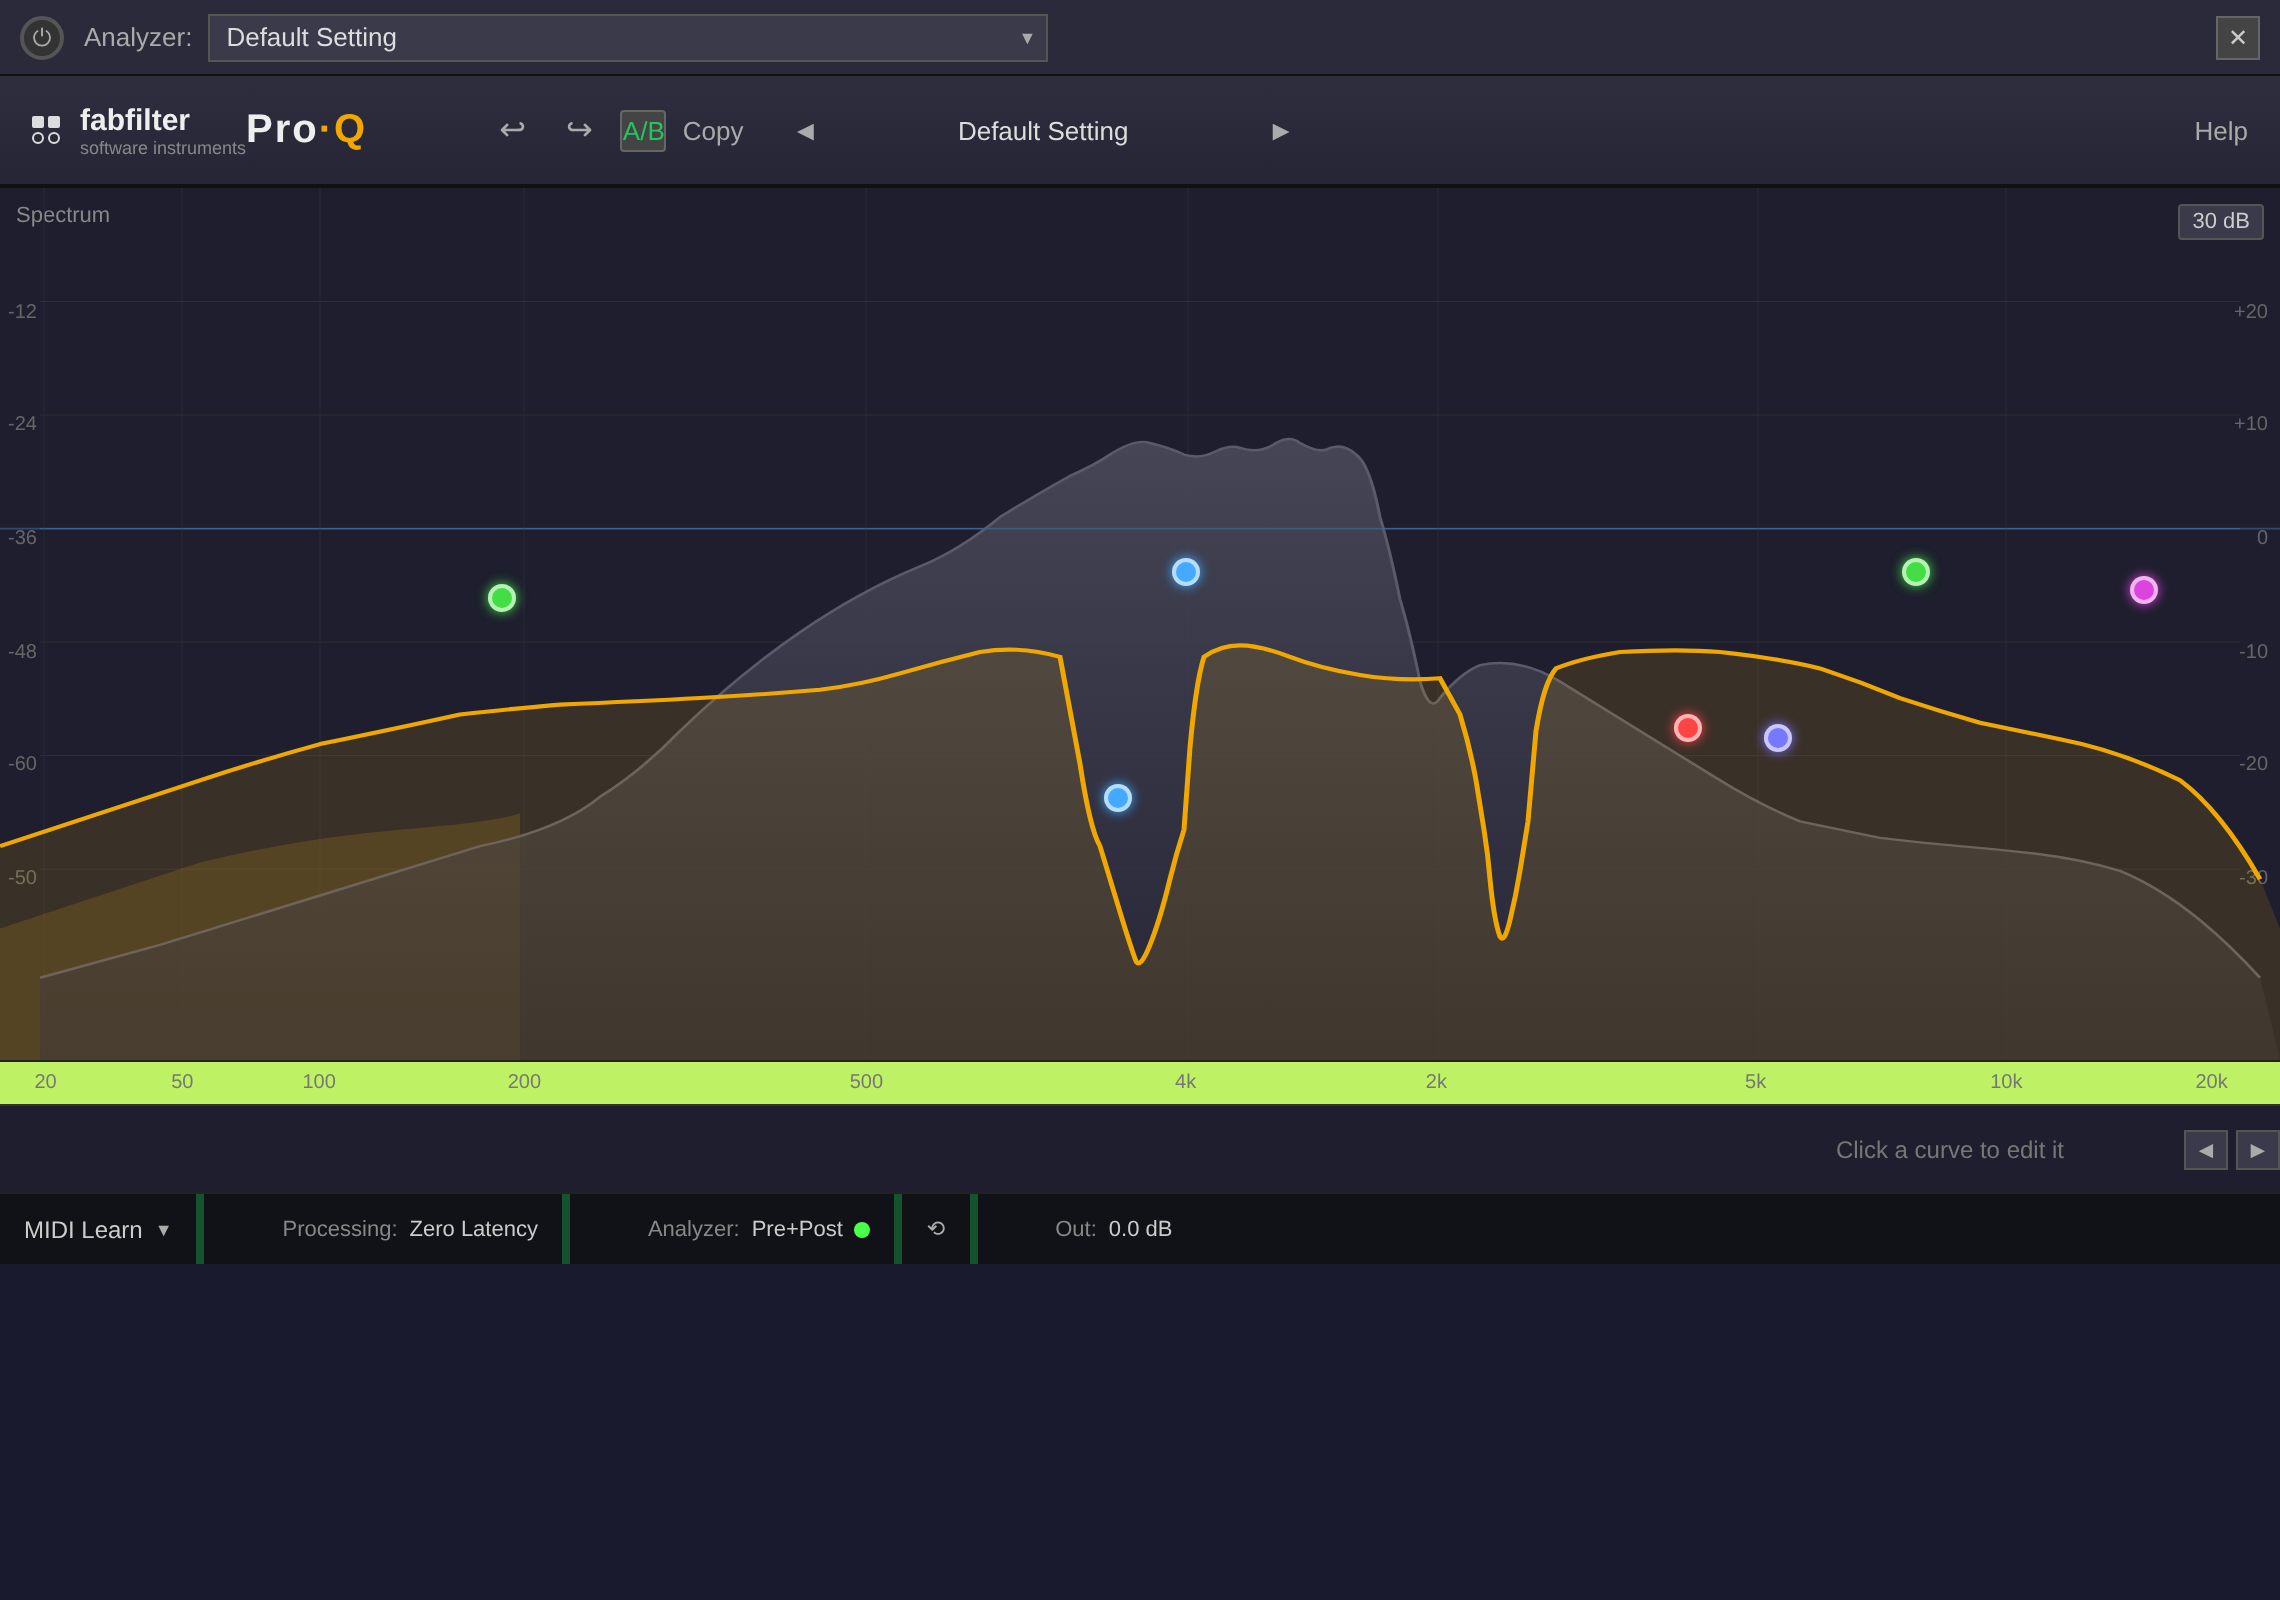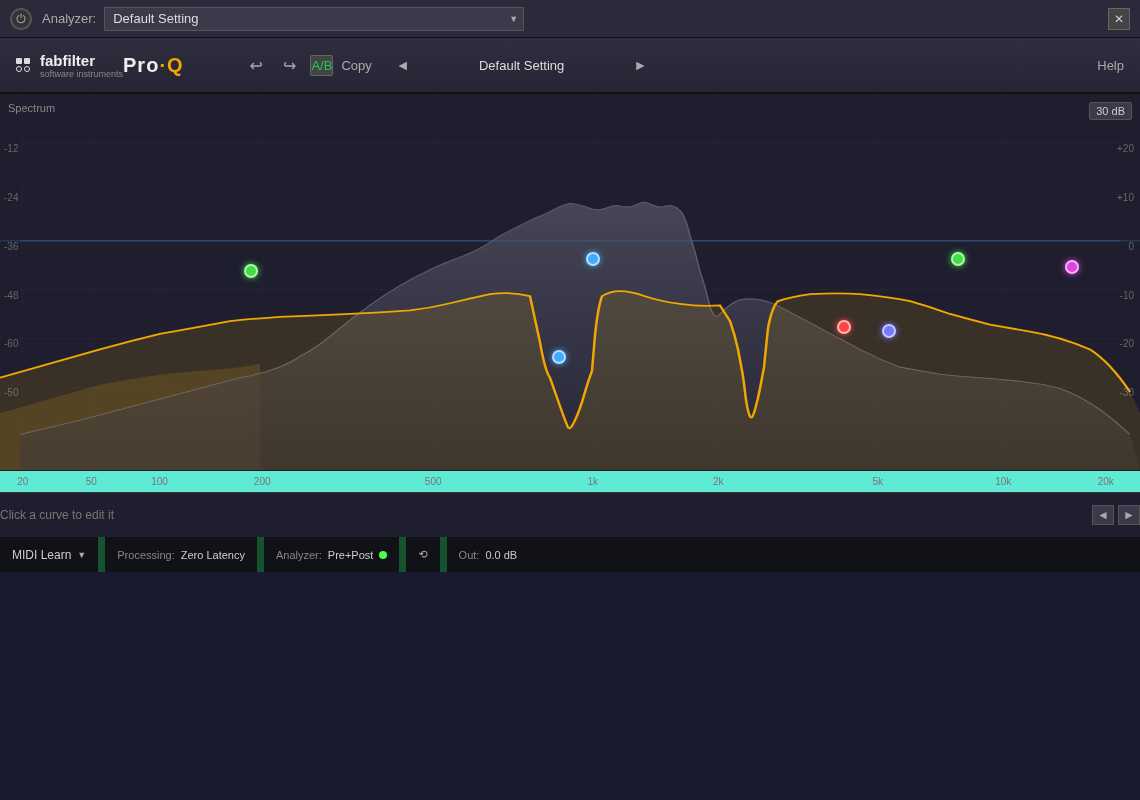--- a/index.html
+++ b/index.html
@@ -183,21 +183,21 @@
       background: none;
       border: none;
       color: #aaa;
       font-size: 13px;
       cursor: pointer;
     }
 
     
     #eq-display {
       position: relative;
-      height: 376px;
+      height: 436px;
       background: #1e1e2e;
       overflow: hidden;
     }
 
     
     #spectrum-label {
       position: absolute;
       top: 8px;
       left: 8px;
       color: #888;
@@ -273,21 +273,21 @@
       transform: translateX(-50%);
     }
 
     
     #status-bar {
       height: 44px;
       background: #1e1e2e;
       border-top: 1px solid #333;
       display: flex;
       align-items: center;
-      justify-content: space-between;
+      justify-content: flex-end;
       gap: 60px;
     }
     .status-text {
       color: #777;
       font-size: 12px;
     }
     #status-nav {
       display: flex;
       gap: 4px;
     }
@@ -309,28 +309,29 @@
       align-items: center;
       padding: 0 12px;
       gap: 0;
       border-top: 1px solid #222;
     }
     .bottom-item {
       display: flex;
       align-items: center;
       gap: 6px;
       padding: 0 12px;
-      border-right: 7px solid #14532d;
+      border-right: 4px solid #14532d;
       height: 100%;
     }
     .bottom-item:first-child { padding-left: 0; }
     .bottom-item:last-child { border-right: none; }
     .bottom-label {
       color: #888;
       font-size: 11px;
+      margin-left: 27px;
     }
     .bottom-value {
       color: #ccc;
       font-size: 11px;
     }
     #midi-btn {
       background: none;
       border: none;
       color: #ccc;
       font-size: 12px;
@@ -623,27 +624,27 @@
 
   <div class="eq-node" style="left:22%;top:47%;background:#44dd44;box-shadow:0 0 6px #44dd44;"></div>
   <div class="eq-node" style="left:52%;top:44%;background:#44aaff;box-shadow:0 0 6px #44aaff;"></div>
   <div class="eq-node" style="left:49%;top:70%;background:#44aaff;box-shadow:0 0 6px #44aaff;"></div>
   <div class="eq-node" style="left:74%;top:62%;background:#ff4444;box-shadow:0 0 6px #ff4444;"></div>
   <div class="eq-node" style="left:78%;top:63%;background:#7777ff;box-shadow:0 0 6px #7777ff;"></div>
   <div class="eq-node" style="left:84%;top:44%;background:#44dd44;box-shadow:0 0 6px #44dd44;"></div>
   <div class="eq-node" style="left:94%;top:46%;background:#dd44dd;box-shadow:0 0 6px #dd44dd;"></div>
 </div>
 
-<div id="freq-axis" style="height:22px;background:#5eead4;position:relative;border-top:1px solid #222;">
+<div id="freq-axis" style="height:22px;background:#bef264;position:relative;border-top:1px solid #222;">
   <span class="freq-label" style="left:2%;">20</span>
   <span class="freq-label" style="left:8%;">50</span>
   <span class="freq-label" style="left:14%;">100</span>
   <span class="freq-label" style="left:23%;">200</span>
   <span class="freq-label" style="left:38%;">500</span>
-  <span class="freq-label" style="left:52%;">1k</span>
+  <span class="freq-label" style="left:52%;">4k</span>
   <span class="freq-label" style="left:63%;">2k</span>
   <span class="freq-label" style="left:77%;">5k</span>
   <span class="freq-label" style="left:88%;">10k</span>
   <span class="freq-label" style="left:97%;">20k</span>
 </div>
 
 <div id="status-bar">
   <span class="status-text">Click a curve to edit it</span>
   <div id="status-nav">
     <button class="status-nav-btn">◄</button>

